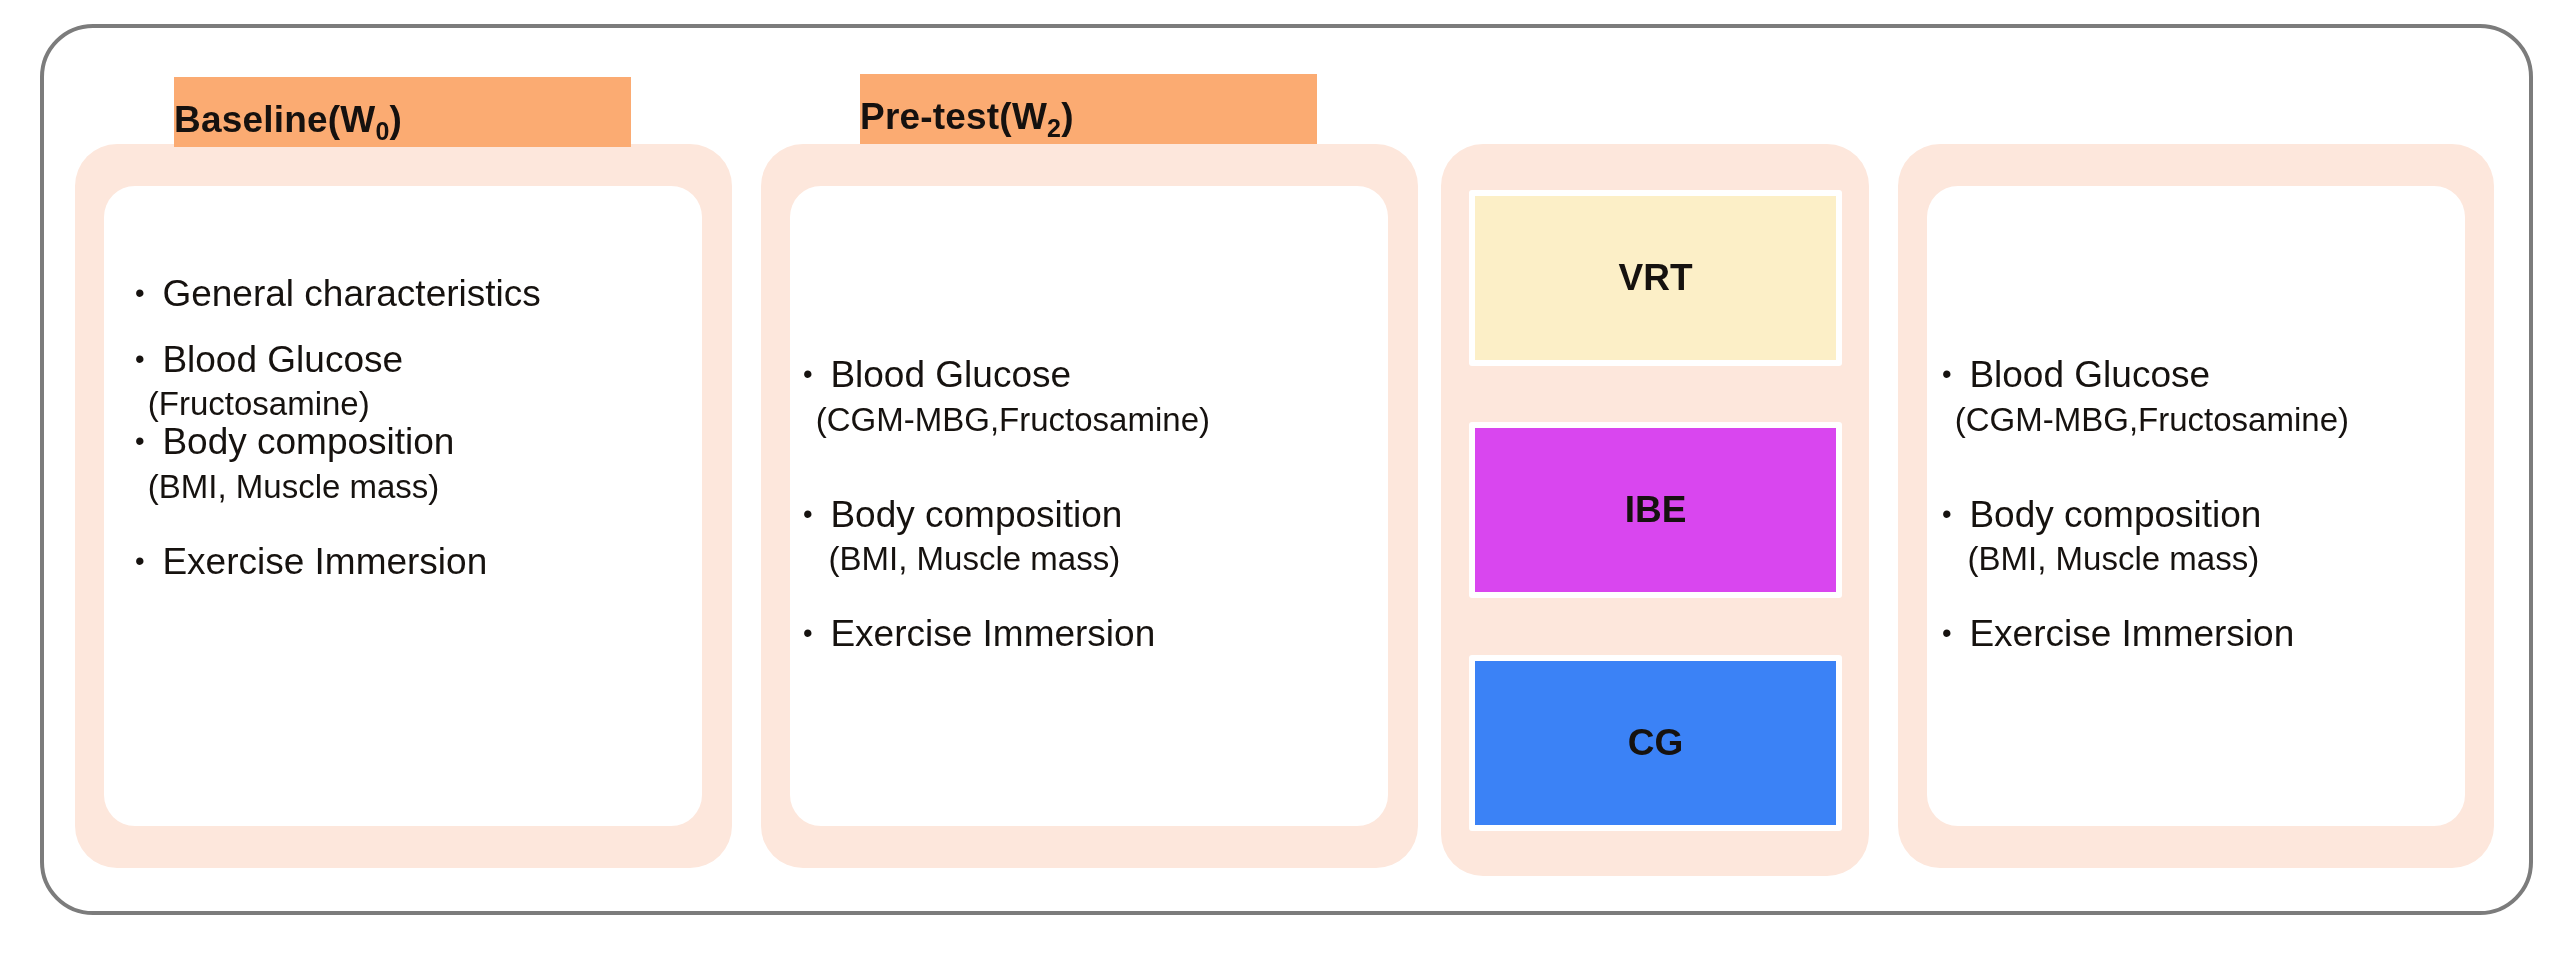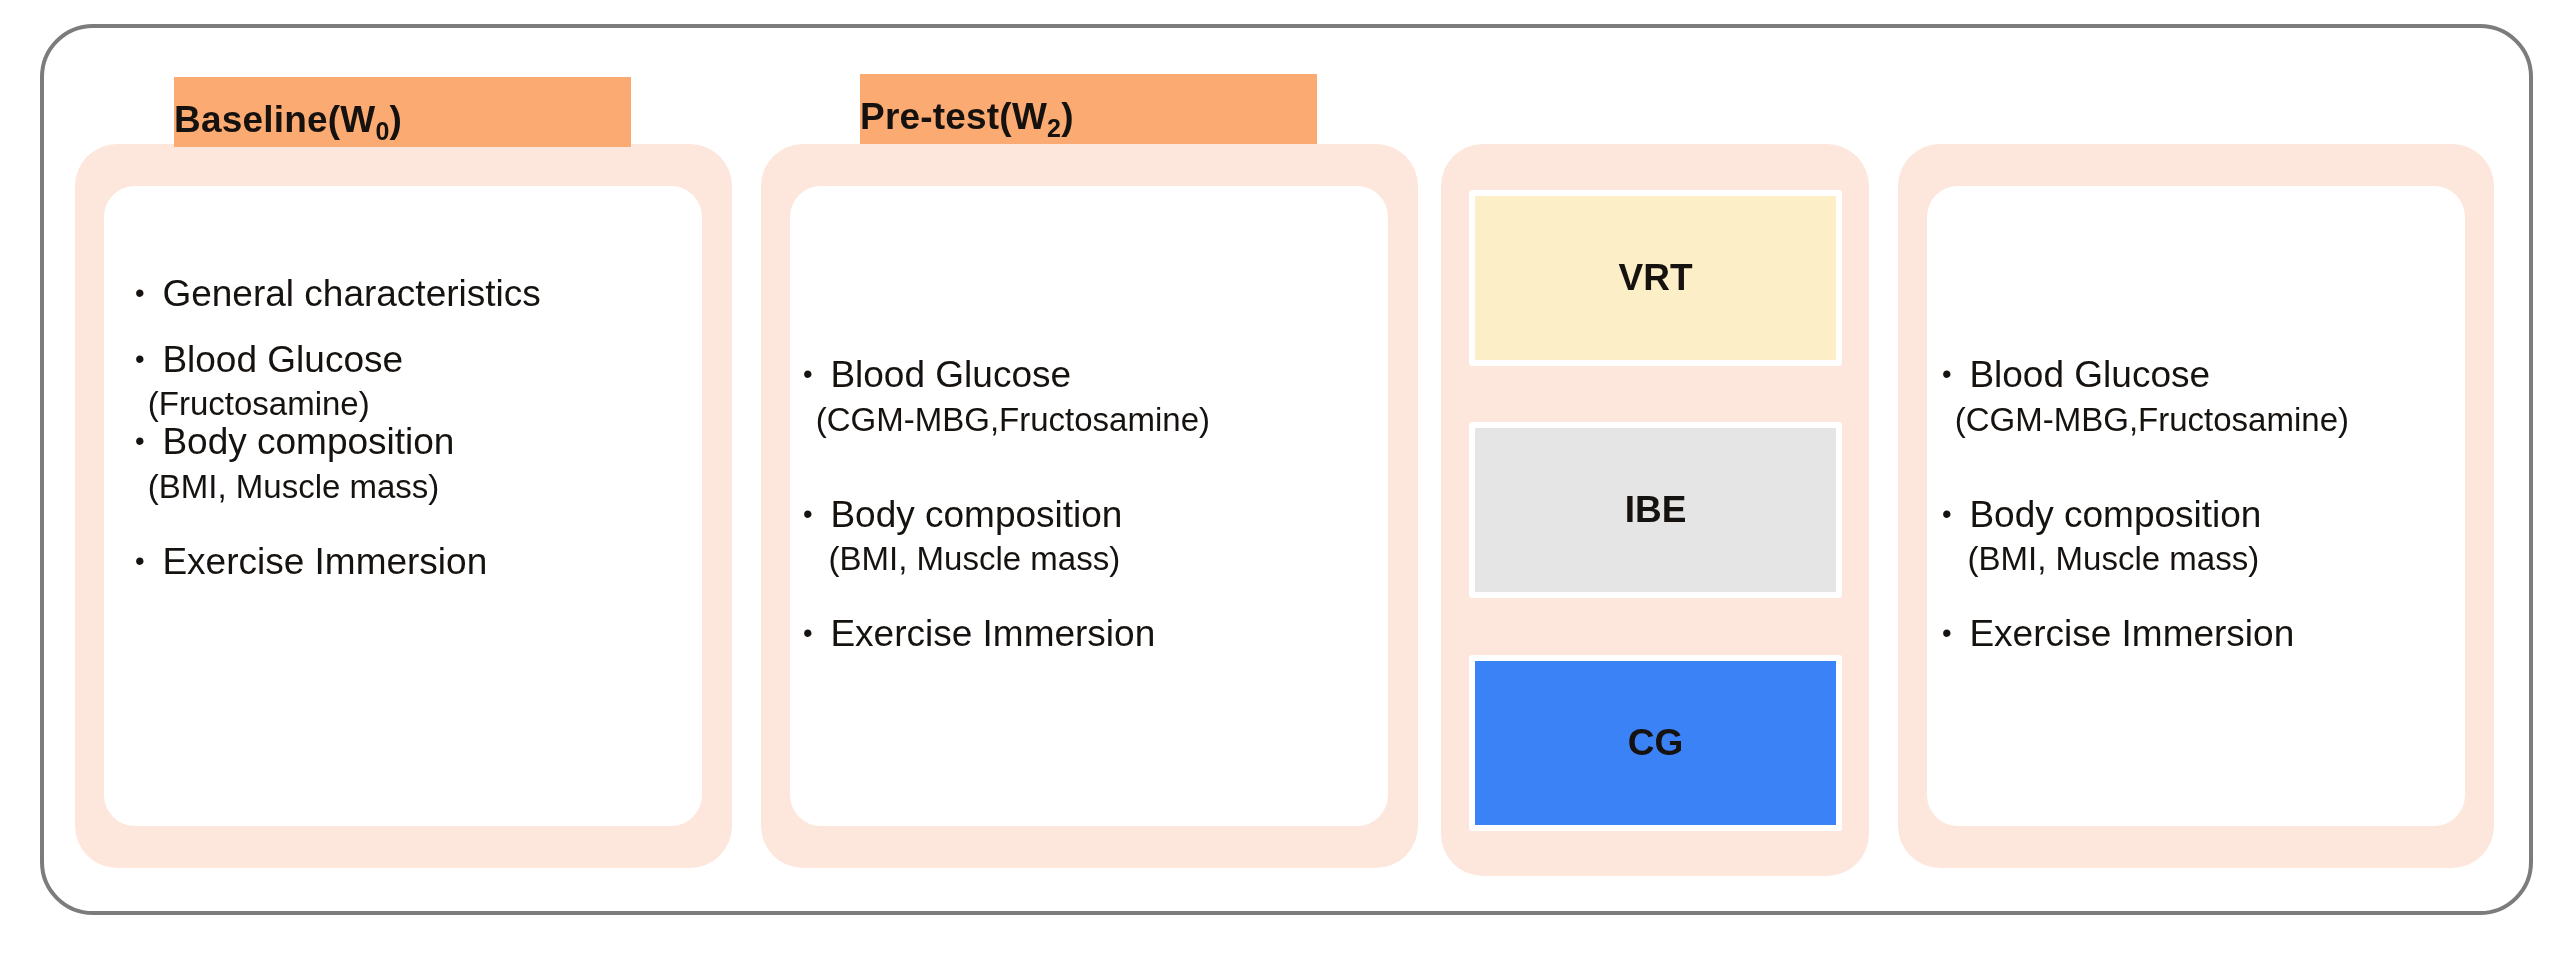--- a/index.html
+++ b/index.html
@@ -184,21 +184,21 @@
   </div>
 
   <div class="stage" style="left:1441px; top:144px; width:428px; height:732px;">
   </div>
 
 
   <div class="group-box" style="left:1469px; top:190px; width:373px; height:176px; background:#fcefc7;">
     <span>VRT</span>
   </div>
 
-  <div class="group-box" style="left:1469px; top:422px; width:373px; height:176px; background:#e5e5e5;">
+  <div class="group-box" style="left:1469px; top:422px; width:373px; height:176px; background:#d946ef;">
     <span>IBE</span>
   </div>
 
   <div class="group-box" style="left:1469px; top:655px; width:373px; height:176px; background:#3b82f6;">
     <span>CG</span>
   </div>
 
   <div class="stage" style="left:1898px; top:144px; width:596px; height:724px;">
     <div class="stage-inner" style="left:29px; top:42px; width:538px; height:640px;"></div>
   </div>

